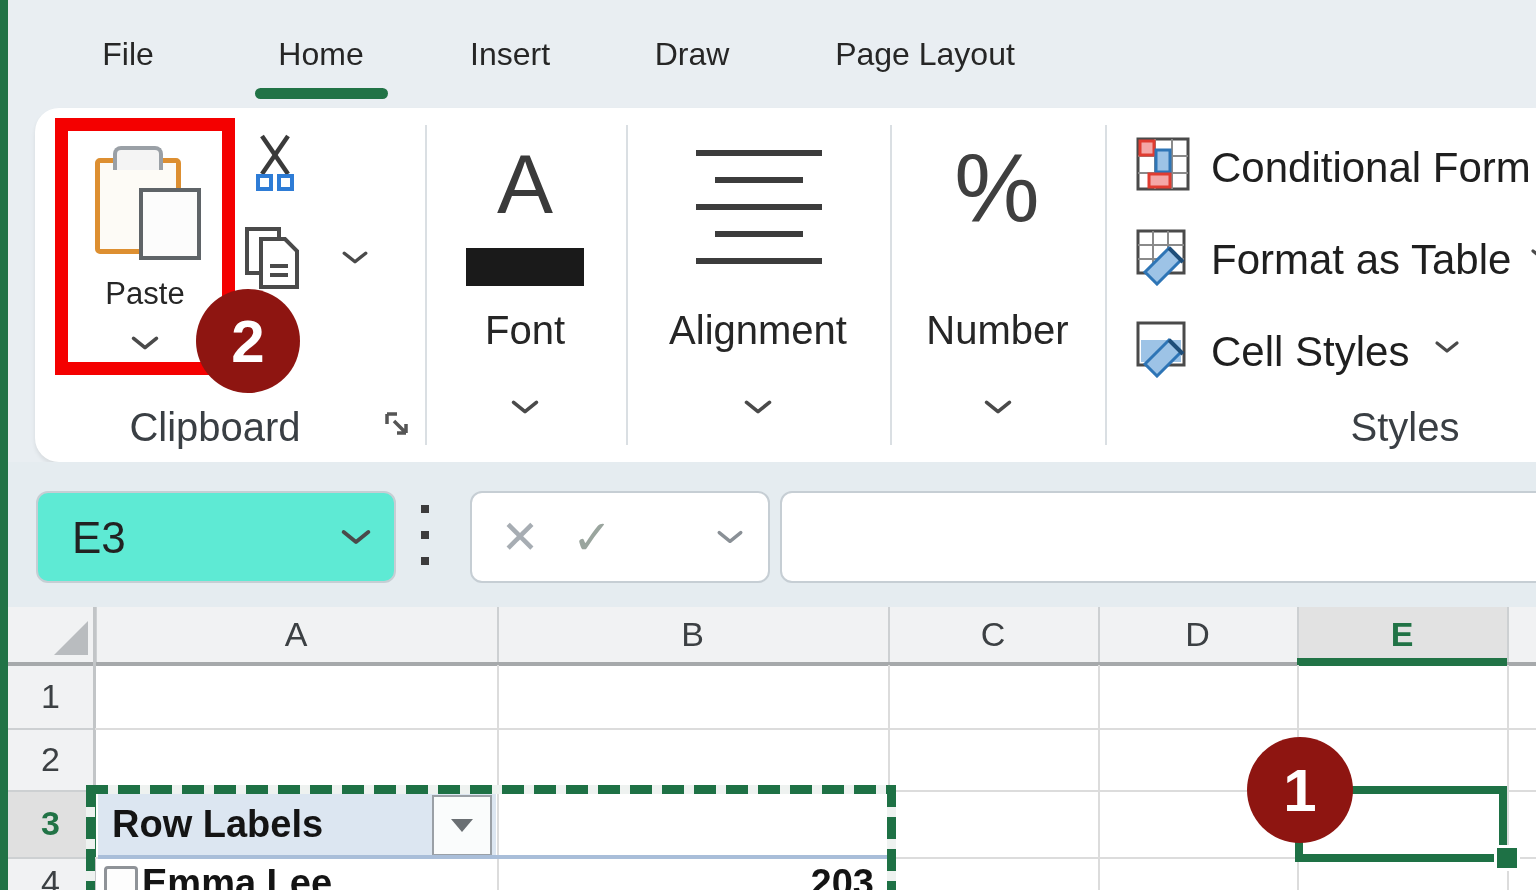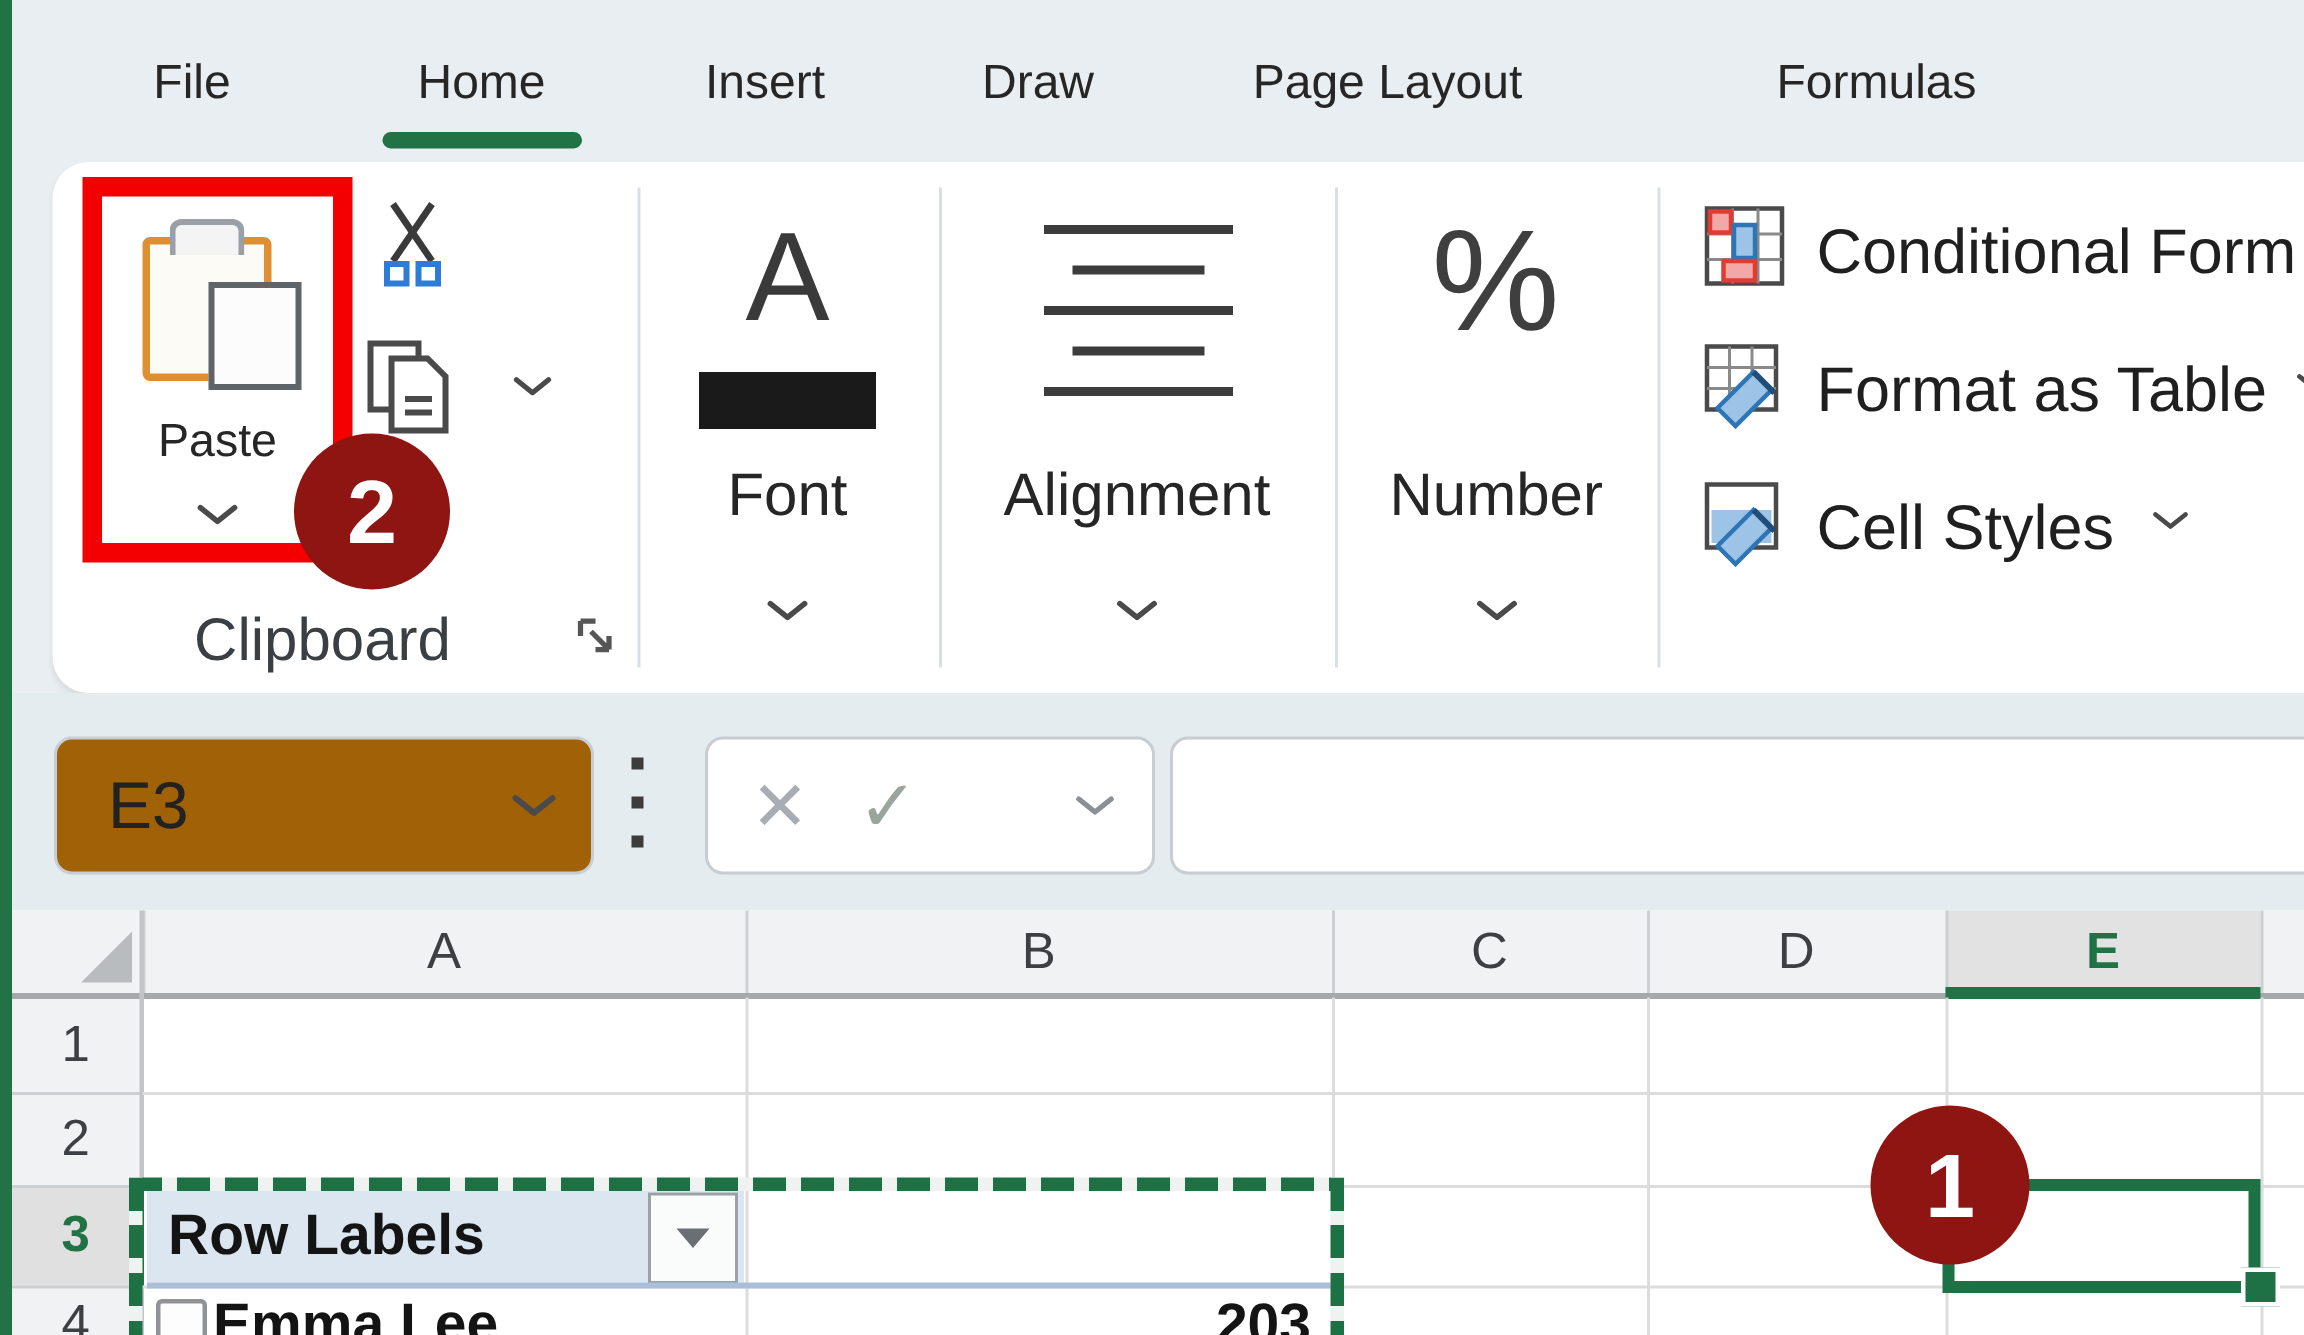--- a/index.html
+++ b/index.html
@@ -41,23 +41,20 @@
     </div>
   <div class="abs tab" style="left:432px; width:140px;">
       <span>Insert</span>
     </div>
   <div class="abs tab" style="left:620px; width:128px;">
       <span>Draw</span>
     </div>
   <div class="abs tab" style="left:784px; width:266px;">
       <span>Page Layout</span>
     </div>
-  <div class="abs tab" style="left:1142px;width:202px;">
-      <span>Formulas</span>
-    </div>
   <div class="abs" style="left:247px;top:88px;width:133px;height:11px;border-radius:6px;background:#217346;"></div>
 </div>
 
 <div class="abs" style="left:35px;top:108px;width:1501px;height:354px;background:#ffffff;
             border-radius:24px 0 0 24px;box-shadow:0 3px 4px rgba(0,0,0,0.08);"></div>
 
 <div class="abs" style="left:35px;top:108px;width:390px;height:354px;">
 
   <div class="abs" style="left:20px;top:10px;width:180px;height:257px;">
 
@@ -214,25 +211,28 @@
     </svg>
     <div class="abs ribbon-btn-label" style="left:76px;top:10px;">
       <span>Cell Styles</span>
     </div>
     <div class="abs flex-c" style="left:296px;top:16px;width:32px;height:26px;">
       <svg class="chev" width="26" height="14" viewBox="0 0 26 14">
           <path d="M3 3 L13 11 L23 3"></path>
         </svg>
     </div>
   </div>
+  <div class="abs flex-c grp-label" style="left:210px;top:298px;width:180px;height:42px;">
+    <span>Styles</span>
+  </div>
 </div>
 
 <div class="abs" style="left:8px;top:462px;width:1528px;height:145px;background:#e5ecf0;"></div>
 
-<div class="abs" style="left:36px;top:491px;width:356px;height:88px;background:#a16207;border:2px solid #c6ced4;border-radius:12px;">
+<div class="abs" style="left:36px;top:491px;width:356px;height:88px;background:#5eead4;border:2px solid #c6ced4;border-radius:12px;">
   <div class="abs" style="left:34px;top:20px;font-size:44px;color:#222;">
     <span>E3</span>
   </div>
   <div class="abs flex-c" style="left:296px;top:30px;width:44px;height:28px;">
     <svg class="chev" width="32" height="18" viewBox="0 0 26 14">
         <path d="M3 3 L13 11 L23 3"></path>
       </svg>
   </div>
 </div>
 

